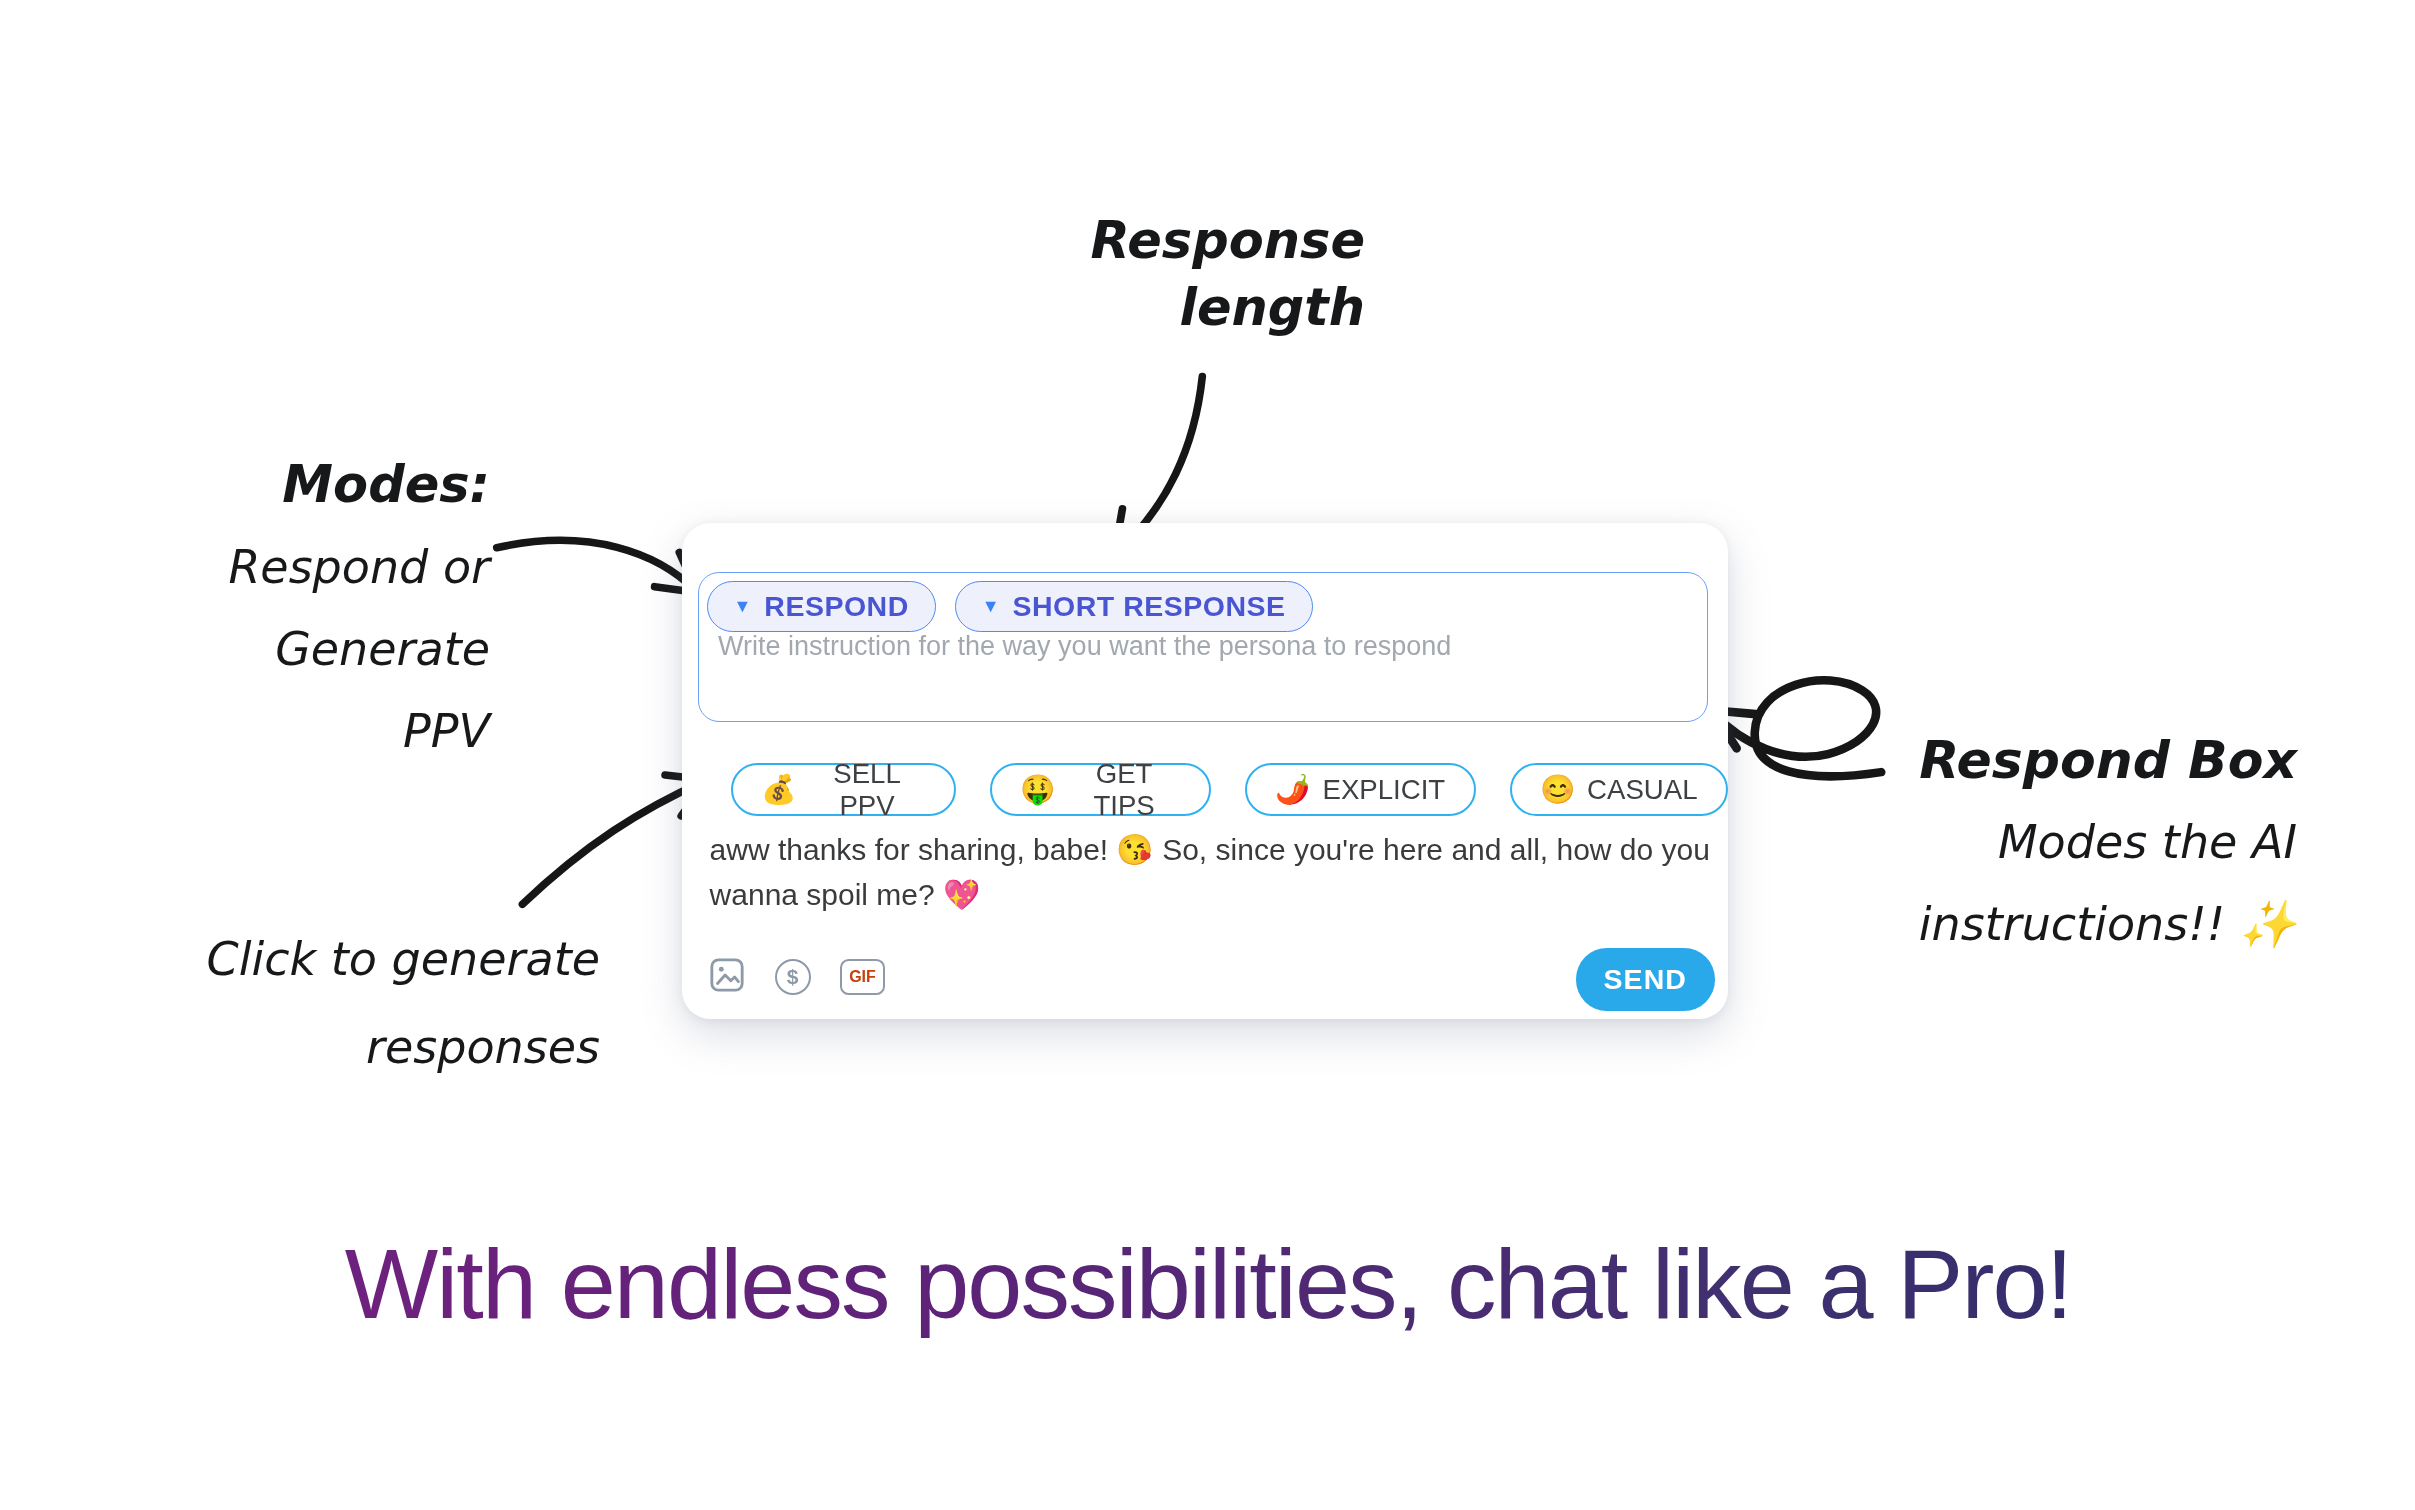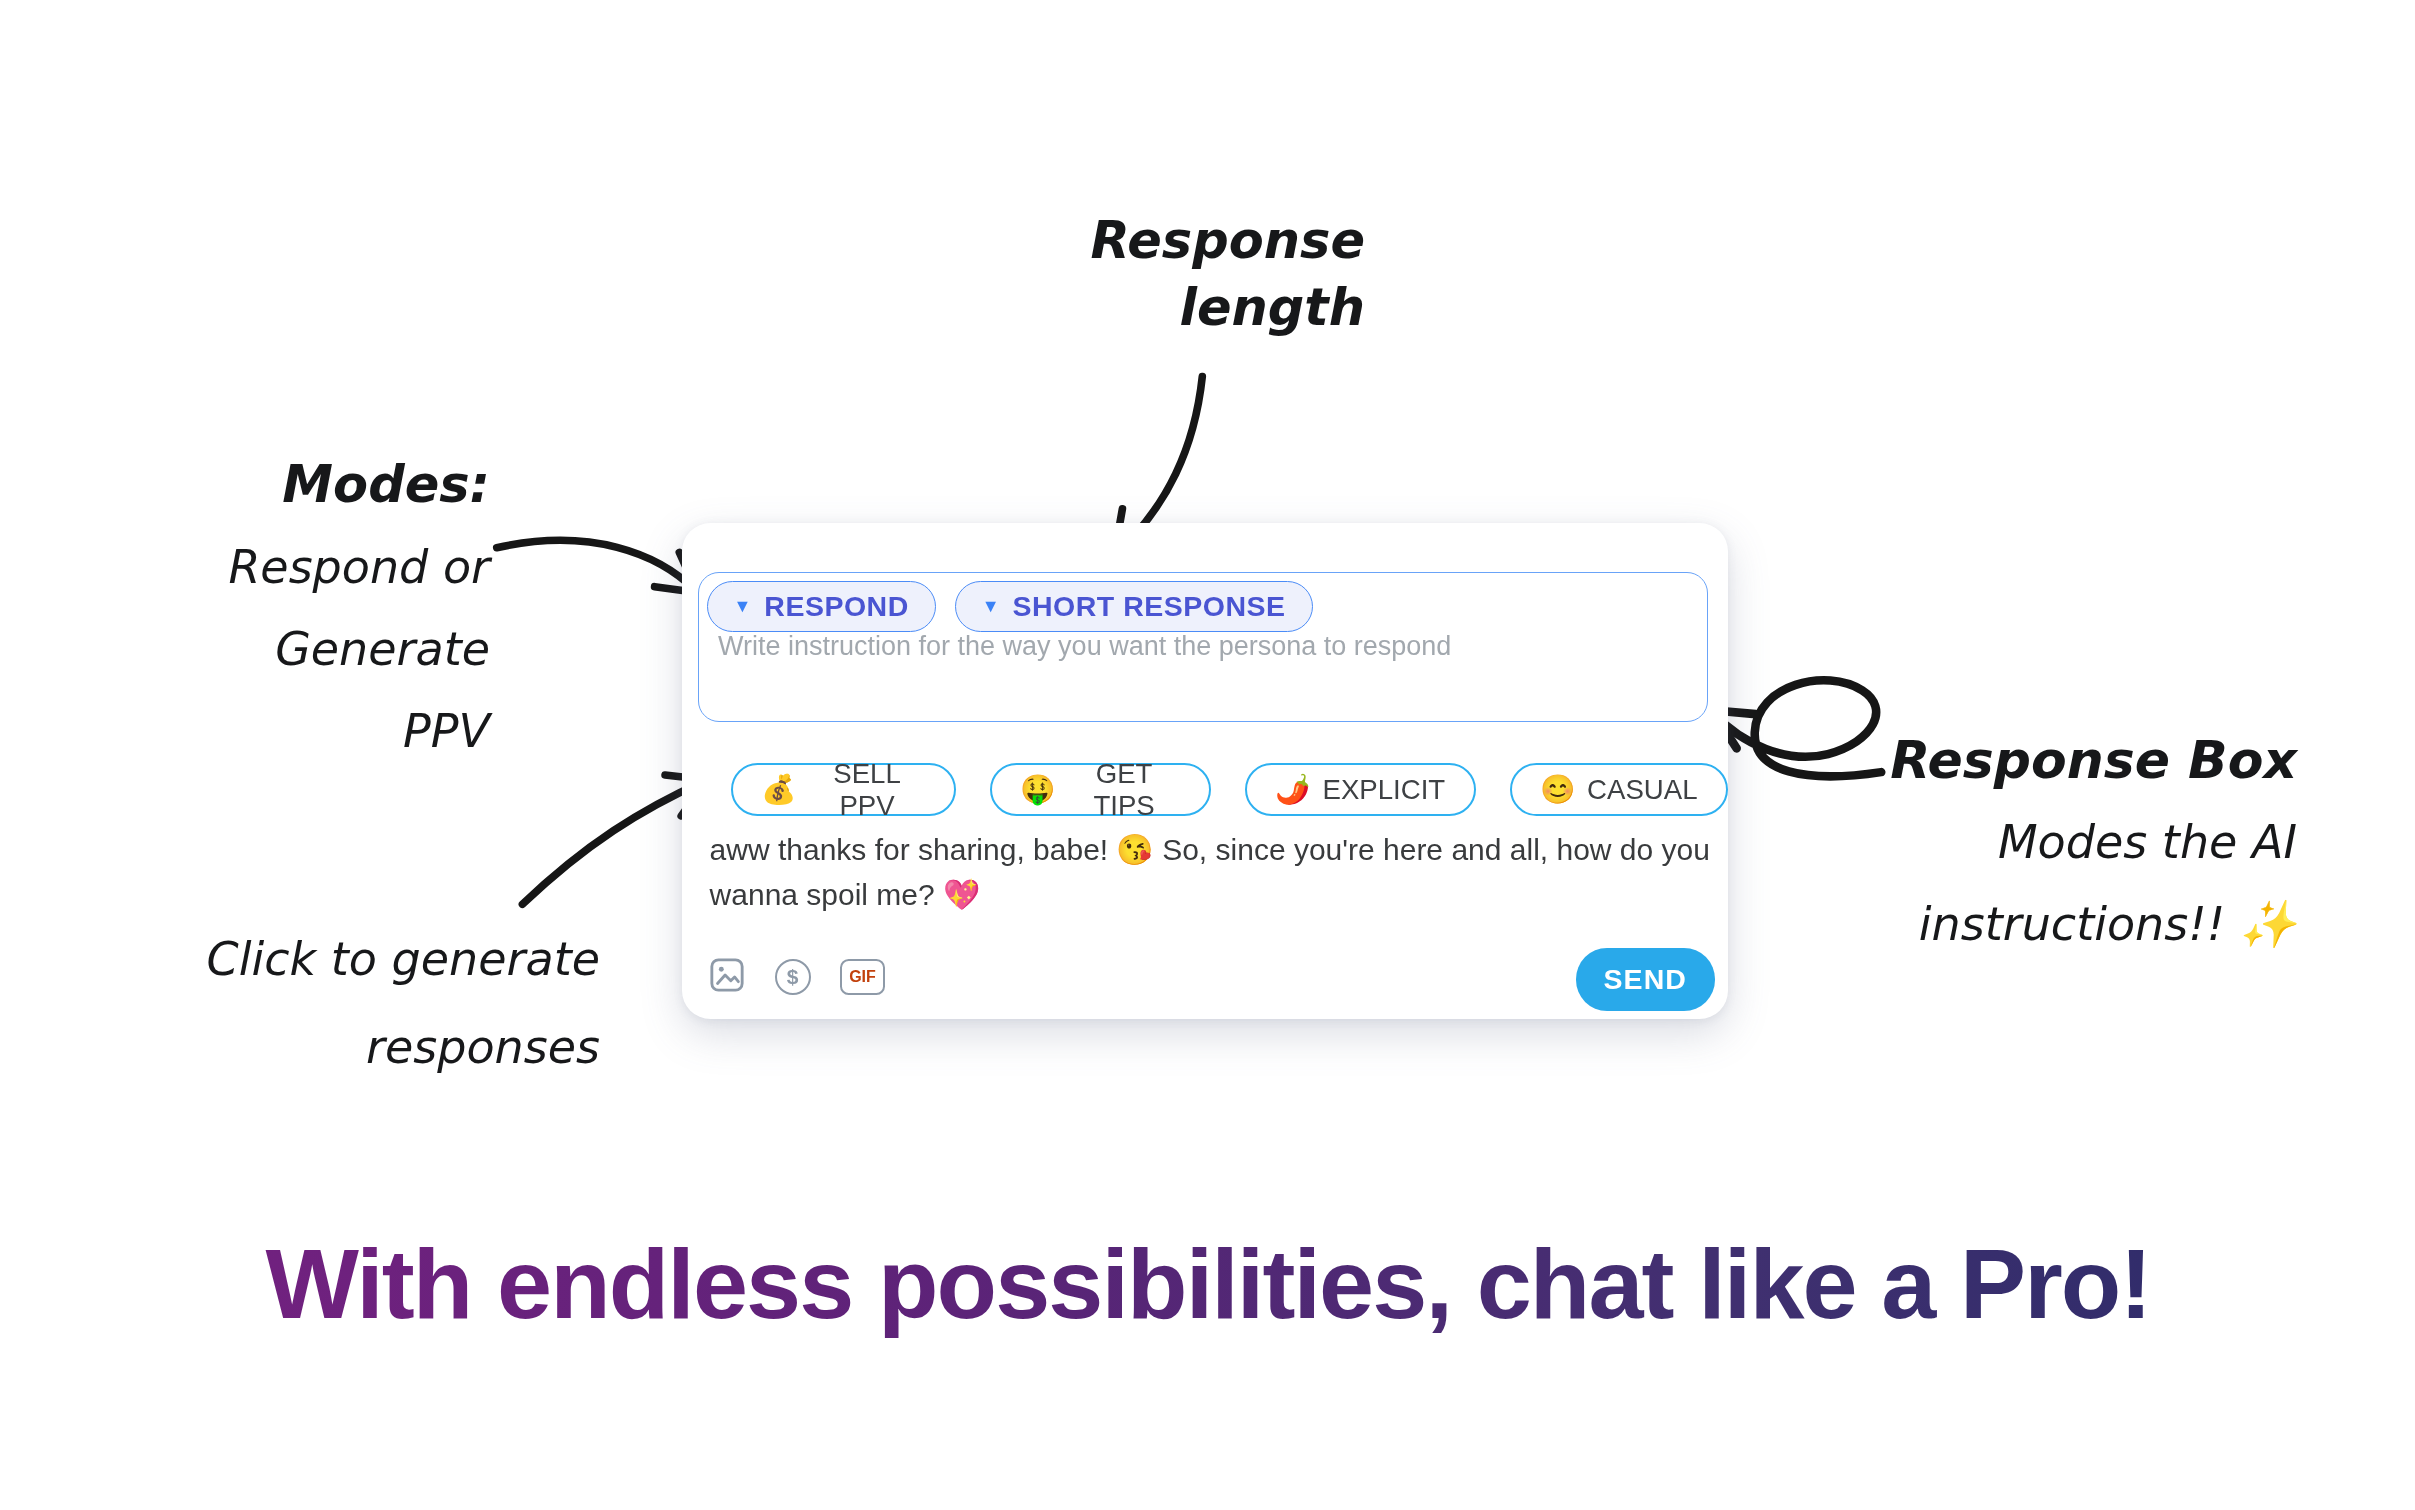--- a/index.html
+++ b/index.html
@@ -45,21 +45,21 @@
   .ic{cursor:pointer;}
   .ic-dollar{width:36px;height:36px;border:2.9px solid #8e9aa8;border-radius:50%;display:flex;align-items:center;
         justify-content:center;font-size:21px;font-weight:700;color:#8e9aa8;box-sizing:border-box;}
   .ic-gif{width:45px;height:36px;border:2.9px solid #8e9aa8;border-radius:8.6px;display:flex;align-items:center;
         justify-content:center;font-size:16px;font-weight:700;color:#c2410c;box-sizing:border-box;}
   .send{position:absolute;right:13.3px;top:425px;width:139px;height:63px;background:#29a9ea;border:none;
         border-radius:31px;color:#fff;font-size:28.5px;font-weight:700;letter-spacing:1px;cursor:pointer;
         font-family:inherit;}
 
   
-  .headline{position:absolute;left:0;top:1227px;width:2416px;text-align:center;font-size:99px;font-weight:700;
+  .headline{position:absolute;left:0;top:1227px;width:2416px;text-align:center;font-size:99px;font-weight:400;
         letter-spacing:-1.9px;
         background:linear-gradient(90deg,#71217f 10%,#5c2378 40%,#403070 72%,#2f2c6a 92%);
         -webkit-background-clip:text;background-clip:text;-webkit-text-fill-color:transparent;color:transparent;}
 </style>
 </head>
 <body>
 
 <div class="canvas">
 
   <svg class="arrows" width="2416" height="1510" viewBox="0 0 2540 1588" fill="none" stroke="#161616" stroke-linecap="round" stroke-linejoin="round">
@@ -92,21 +92,21 @@
     <div>Generate</div>
     <div>PPV</div>
   </div>
 
   <div class="hand" id="ann-click">
     <div>Click to generate</div>
     <div>responses</div>
   </div>
 
   <div class="hand" id="ann-command">
-    <div class="bold">Response Box</div>
+    <div class="bold">Respond Box</div>
     <div>Modes the AI</div>
     <div>instructions!! ✨</div>
   </div>
 
   <div class="card">
 
     <div class="command-box">
       <div class="pill-row">
         <button class="pill">
           <span class="chev">▼</span>

